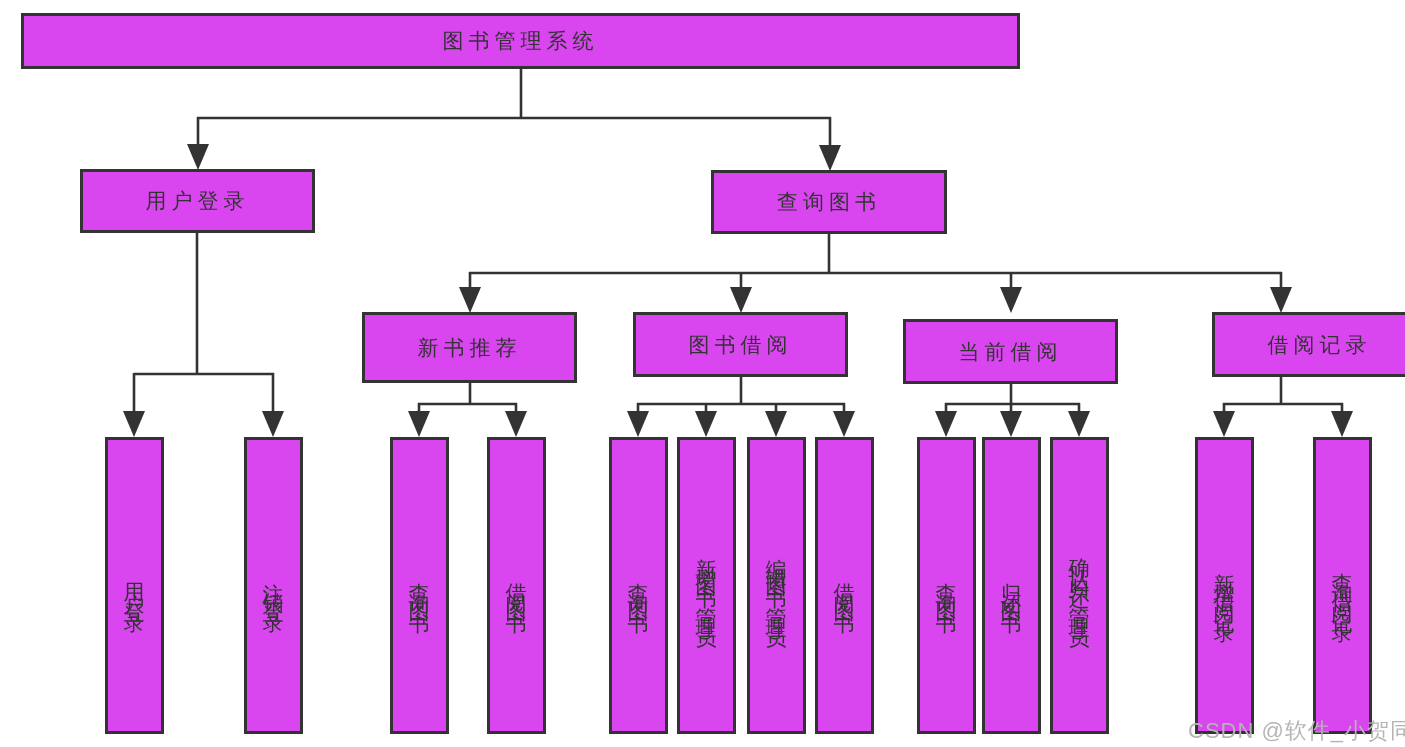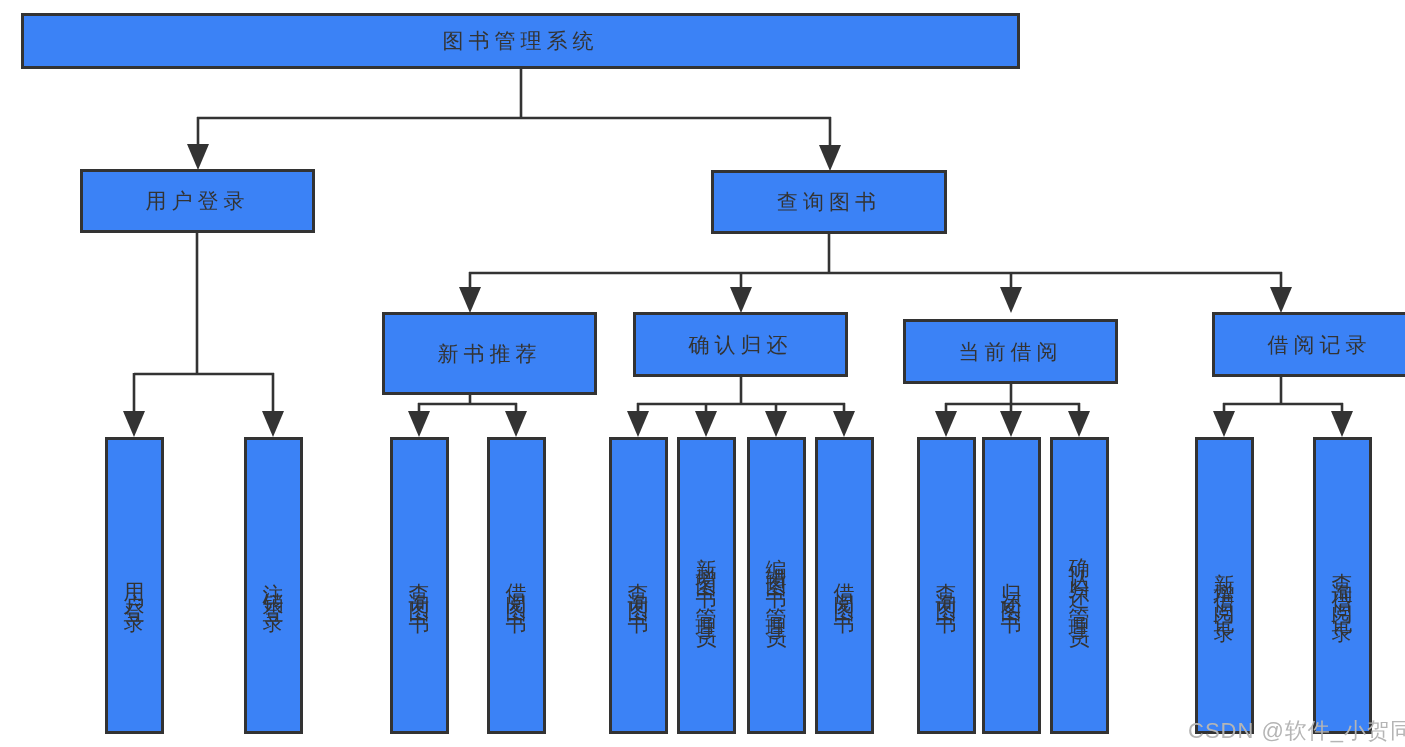--- a/index.html
+++ b/index.html
@@ -16,21 +16,21 @@
     position: absolute;
     left: 0; top: 0;
     width: 1405px; height: 747px;
     z-index: 1;
   }
   svg.connectors line { stroke: #333333; stroke-width: 2.6; }
   svg.connectors polygon { fill: #333333; stroke: none; }
   .node {
     position: absolute;
     box-sizing: border-box;
-    background: #3b82f6;
+    background: #d946ef;
     border: 3px solid #333333;
     display: flex;
     align-items: center;
     justify-content: center;
     z-index: 2;
   }
   .hbox {
     font-size: 21px;
     letter-spacing: 5px;
     white-space: nowrap;
@@ -132,22 +132,22 @@
       <line x1="1342" y1="403" x2="1342" y2="416"></line>
       <polygon points="1331,411 1353,411 1342,437"></polygon>
     </g>
   </svg>
 
   <div class="node hbox" style="left:21px; top:13px; width:999px; height:56px;">图书管理系统</div>
 
   <div class="node hbox" style="left:80px; top:169px; width:235px; height:64px;">用户登录</div>
   <div class="node hbox" style="left:711px; top:170px; width:236px; height:64px;">查询图书</div>
 
-  <div class="node hbox" style="left:382px; top:312px; width:215px; height:83px;font-family:Liberation Serif, serif;">新书推荐</div>
-  <div class="node hbox" style="left:633px; top:312px; width:215px; height:65px;">确认归还</div>
+  <div class="node hbox" style="left:362px; top:312px; width:215px; height:71px;font-family:Liberation Serif, serif;">新书推荐</div>
+  <div class="node hbox" style="left:633px; top:312px; width:215px; height:65px;">图书借阅</div>
   <div class="node hbox" style="left:903px; top:312px; width:215px; height:65px;margin-top:7px;">当前借阅</div>
   <div class="node hbox" style="left:1212px; top:312px; width:215px; height:65px;">借阅记录</div>
 
   <div class="node vbox" style="left:105px; top:437px; width:59px; height:297px;">用户登录</div>
   <div class="node vbox" style="left:244px; top:437px; width:59px; height:297px;">注销登录</div>
 
   <div class="node vbox" style="left:390px; top:437px; width:59px; height:297px;">查询图书</div>
   <div class="node vbox" style="left:487px; top:437px; width:59px; height:297px;">借阅图书</div>
 
   <div class="node vbox" style="left:609px; top:437px; width:59px; height:297px;">查询图书</div>

